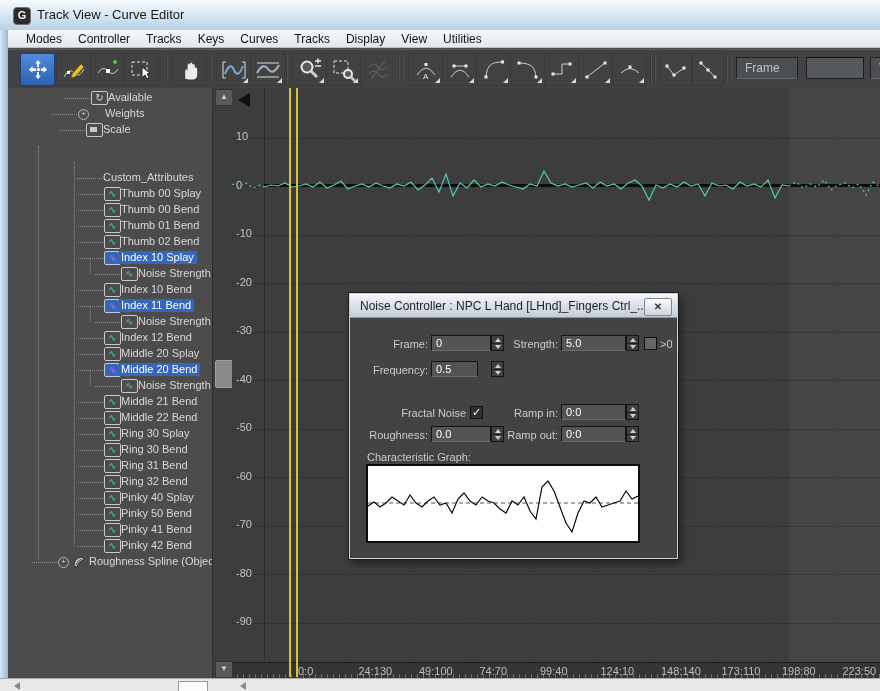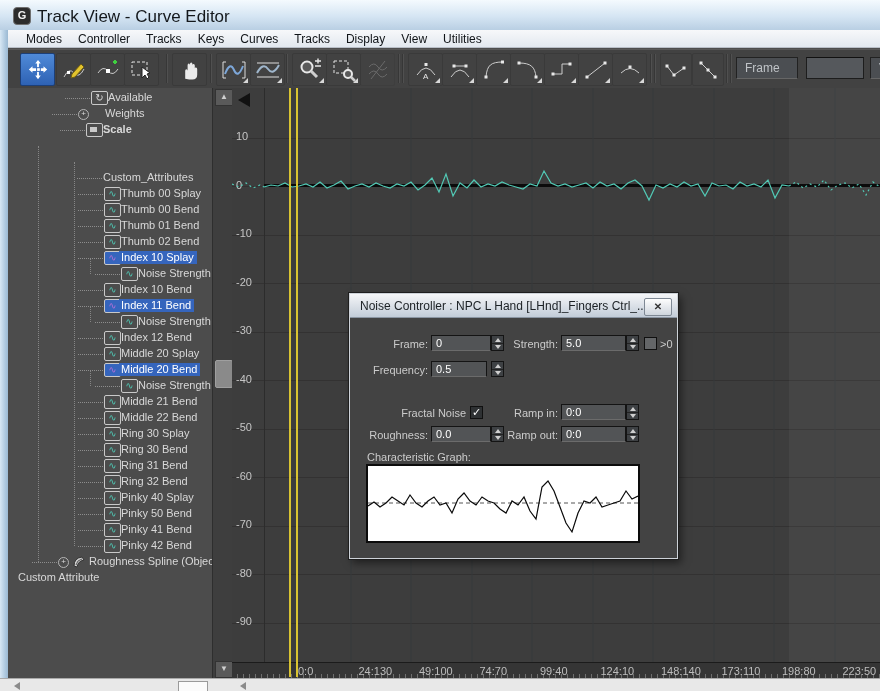--- a/index.html
+++ b/index.html
@@ -6,21 +6,21 @@
   #stage{position:relative;width:880px;height:691px;overflow:hidden;
          font-family:"Liberation Sans",sans-serif;background:#4d4d4d;
          -webkit-font-smoothing:antialiased;}
   .abs{position:absolute;}
   
   #titlebar{left:0;top:0;width:880px;height:30px;
     background:linear-gradient(#f4fafe,#d5e5f3 55%,#b9cfe3);}
   #app-icon{left:13px;top:7px;width:16px;height:16px;background:#2c2c2c;
     border:1px solid #6f6f6f;border-radius:4px;color:#f2f2f2;font-size:11px;
     font-weight:bold;text-align:center;line-height:15px;}
-  #win-title{left:37px;top:7px;font-size:17px;color:#14181c;}
+  #win-title{left:37px;top:7px;font-size:13px;color:#14181c;}
   #left-border{left:0;top:30px;width:8px;height:661px;
     background:linear-gradient(90deg,#d7e7f4,#abc6dd 70%,#9cb9d2);}
   
   #menubar{left:8px;top:30px;width:872px;height:18px;
     background:linear-gradient(#f7f8fa,#e2e8ef);border-bottom:1px solid #b8bec7;
     display:flex;align-items:center;padding-left:10px;box-sizing:border-box;}
   .menu-item{font-size:12px;color:#101418;padding:1px 8px;cursor:default;}
   
   #toolbar{left:8px;top:49px;width:872px;height:39px;background:#424242;
     border-top:1px solid #585858;border-bottom:1px solid #242424;}
@@ -296,21 +296,21 @@
         <span class="tree-label" style="left: 98px;">Available</span>
       </div>
       <div class="tree-row" style="top: 18px;">
         <span class="twig" style="left: 44px; width: 25px;"></span>
         <span class="expander" style="left: 70px;">+</span>
         <span class="tree-label" style="left: 95px; text-align: center;">Weights</span>
       </div>
       <div class="tree-row" style="top: 34px;">
         <span class="twig" style="left: 52px; width: 25px;"></span>
         <span class="tree-icon scale" style="left: 78px;"></span>
-        <span class="tree-label" style="left: 93px; font-weight: bold;">Scale</span>
+        <span class="tree-label" style="left: 93px;">Scale</span>
       </div>
       <div class="tree-row" style="top: 82px;">
         <span class="twig" style="left: 69px; width: 25px;"></span>
         <span class="tree-label" style="left: 93px;">Custom_Attributes</span>
       </div>
       <div class="tree-row" style="top: 98px;">
         <span class="twig" style="left: 70px; width: 25px;"></span>
         <span class="tree-icon" style="left: 96px;">∿</span>
         <span class="tree-label" style="left: 111px;">Thumb 00 Splay</span>
       </div>
@@ -425,23 +425,20 @@
         <span class="tree-label" style="left: 111px;">Pinky 42 Bend</span>
       </div>
       <div class="tree-row" style="top: 466px;">
         <span class="twig" style="left: 24px; width: 25px;"></span>
         <span class="expander" style="left: 50px;">+</span>
         <span class="mod-icon" style="left: 64px;"><svg width="14" height="14" viewBox="0 0 14 14">
             <path d="M2,12 Q2,4 10,3 L12,6 Q6,7 5,13 Z" fill="#cfcfcf" stroke="#333"></path>
             <path d="M4,11 Q5,6 10,5" fill="none" stroke="#555"></path>
           </svg></span>
         <span class="tree-label" style="left: 79px;">Roughness Spline (Object)</span>
-      </div>
-      <div class="tree-row" style="top: 482px;">
-        <span class="tree-label" style="left: 8px;">Custom Attribute</span>
       </div>
     </div>
 
   <div id="tree-scroll" class="abs">
     <div class="sc-btn" style="top:1px">▲</div>
     <div id="tree-thumb"></div>
     <div class="sc-btn" style="top:573px">▼</div>
   </div>
 
   <div id="graph" class="abs">
@@ -505,21 +502,21 @@
     <div class="dlabel" style="left:150px;top:44px;width:58px">Strength:</div>
     <input class="dfield" style="left: 211px; top: 41px; width: 65px;" value="5.0">
     <div class="spinner" style="left:276px;top:41px">
       <div class="up"></div>
       <div class="dn"></div>
     </div>
     <div class="dcheck unchecked" style="left:294px;top:43px"></div>
     <div class="dlabel" style="left:310px;top:44px;width:20px;text-align:left">&gt;0</div>
 
     <div class="dlabel" style="left:10px;top:70px;width:68px">Frequency:</div>
-    <input class="dfield" style="left: 81px; top: 67px; width: 56px;" value="0.5">
+    <input class="dfield" style="left: 81px; top: 67px; width: 47px;" value="0.5">
     <div class="spinner" style="left:141px;top:67px">
       <div class="up"></div>
       <div class="dn"></div>
     </div>
 
     <div class="dlabel" style="left:30px;top:113px;width:86px">Fractal Noise</div>
     <div class="dcheck checked" style="left:120px;top:112px">✓</div>
     <div class="dlabel" style="left:158px;top:113px;width:50px">Ramp in:</div>
     <input class="dfield" style="left: 211px; top: 110px; width: 65px;" value="0:0">
     <div class="spinner" style="left:276px;top:110px">

